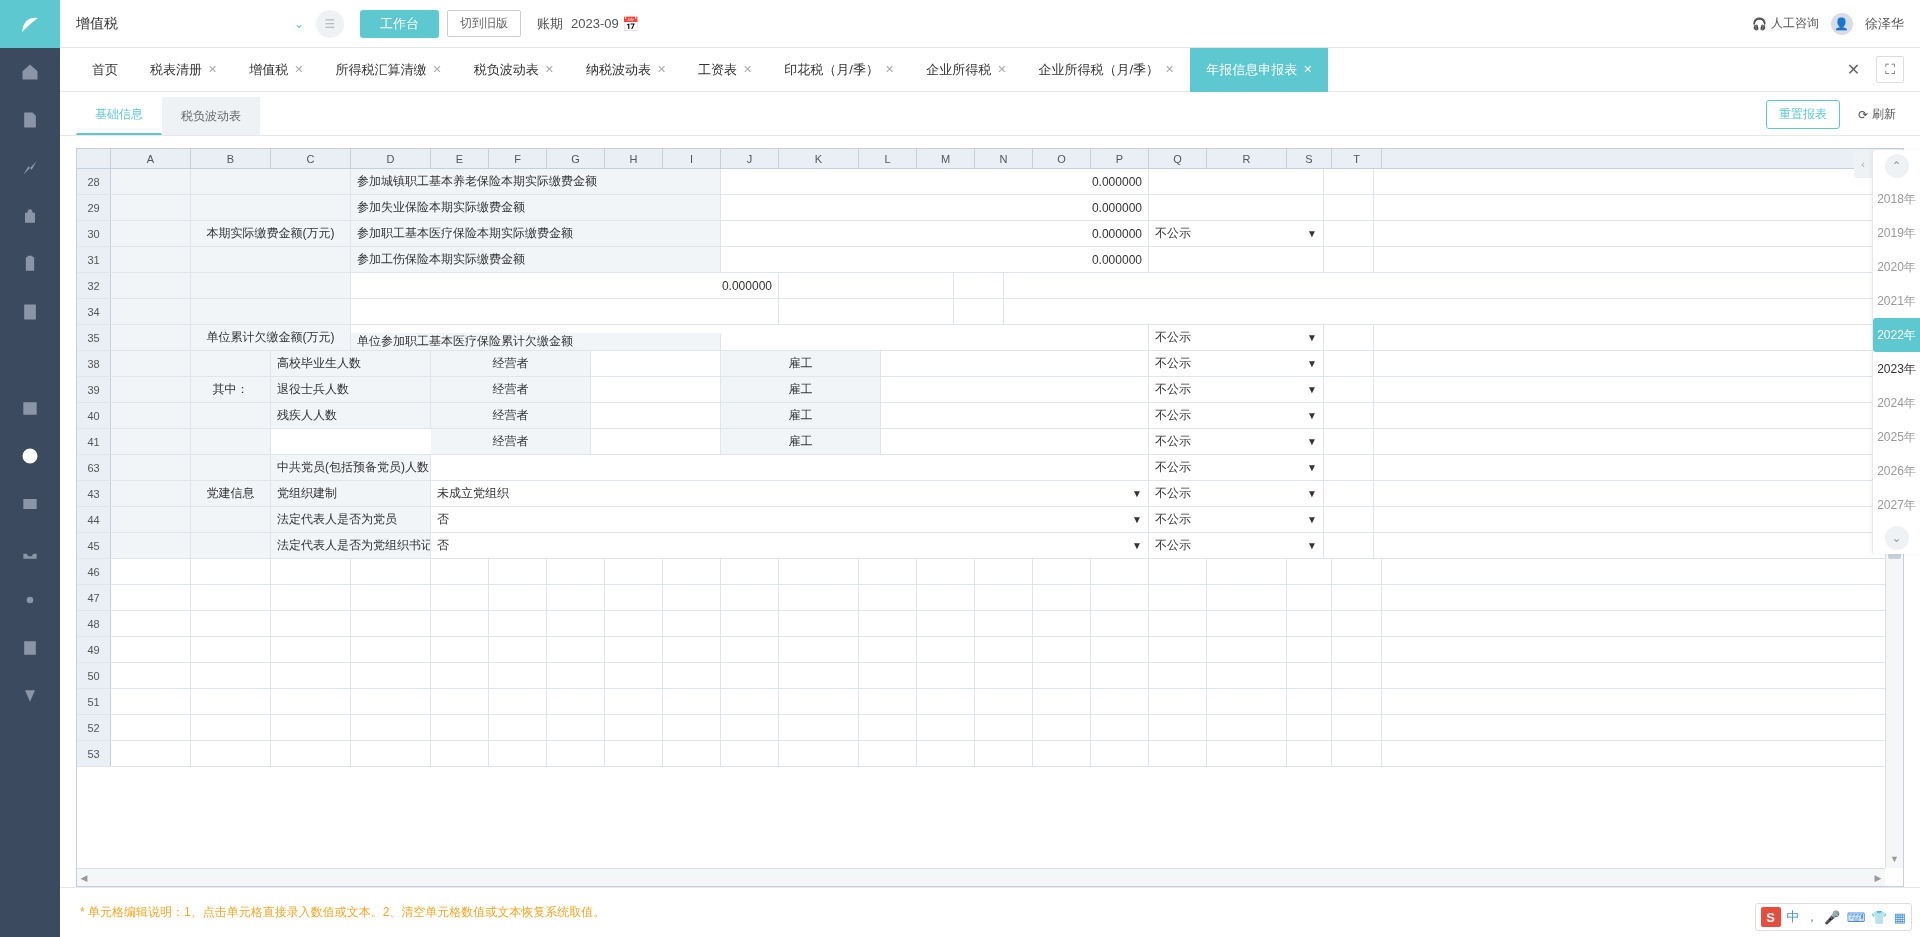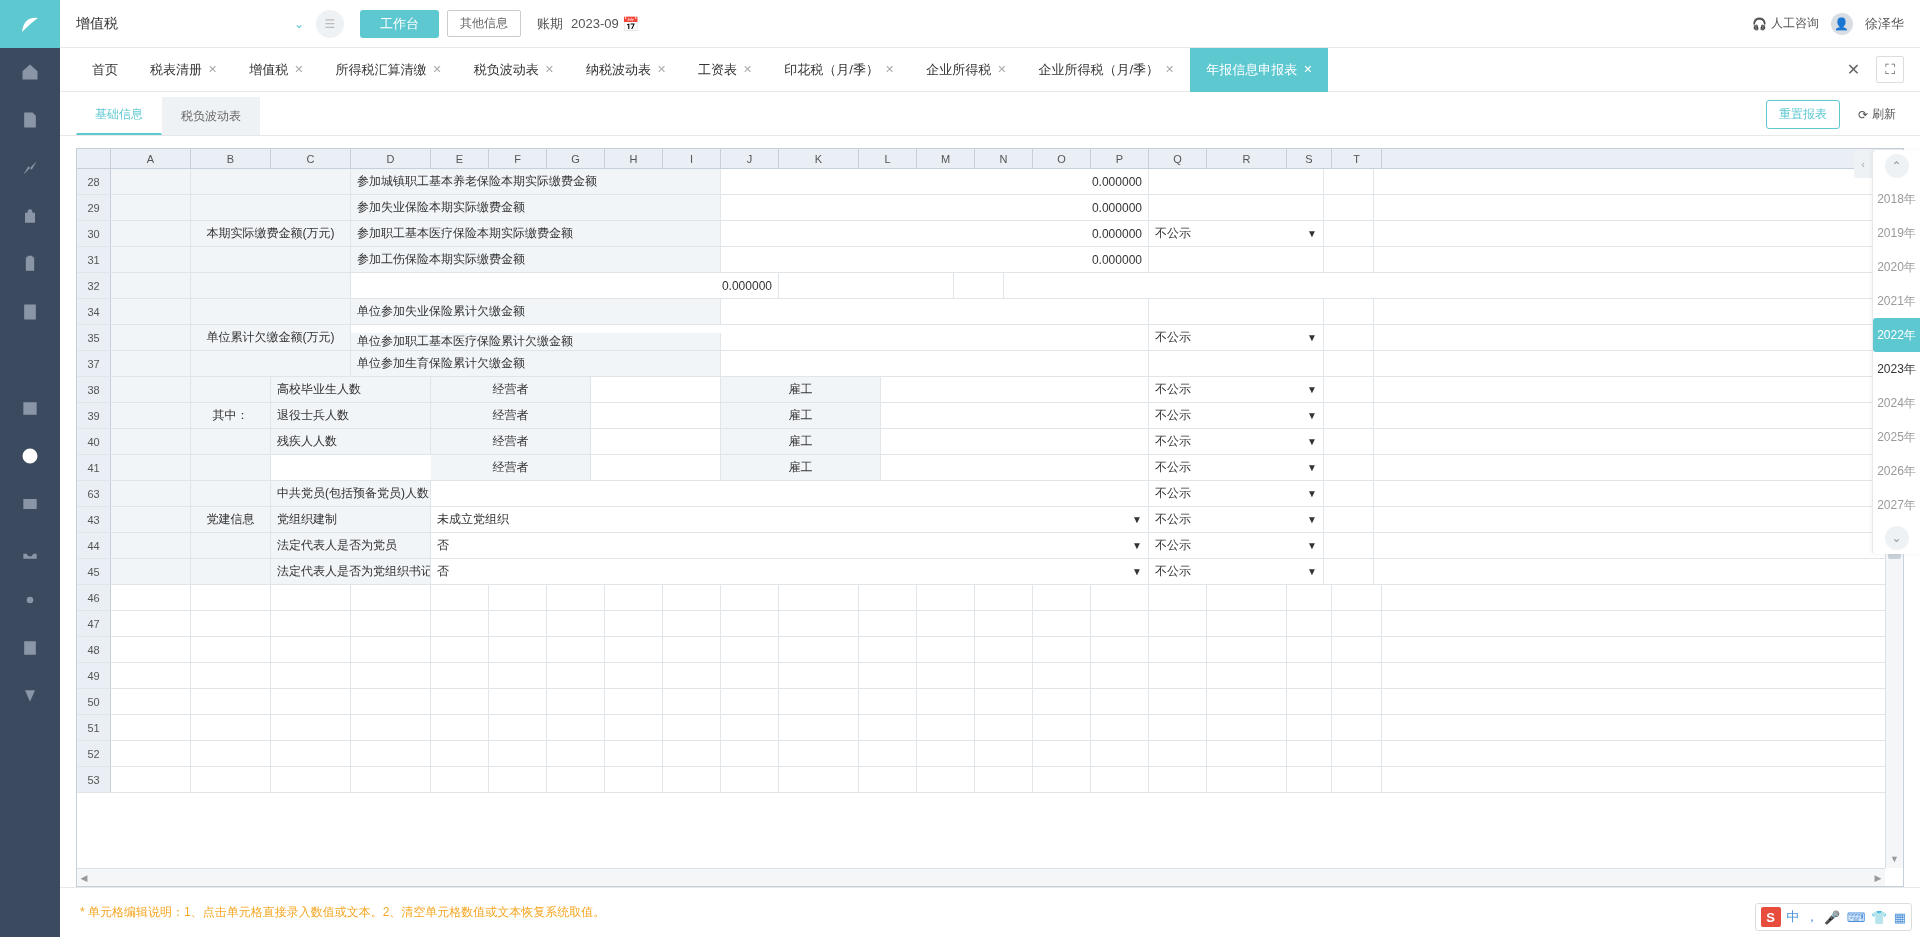--- a/index.html
+++ b/index.html
@@ -162,21 +162,21 @@
     </div>
 </div>
 
 <div class="topbar">
   <div class="topbar-select">
     <span>增值税</span>
     <span class="chevron">⌄</span>
   </div>
   <div class="topbar-icon-circle">☰</div>
   <button class="topbar-btn">工作台</button>
-  <button class="topbar-btn-outline">其他信息</button>
+  <button class="topbar-btn-outline">切到旧版</button>
   <span class="topbar-label">账期</span>
   <span class="topbar-period">2023-09</span>
   <span class="calendar-icon">📅</span>
   <div class="topbar-right">
     <div class="consult">
       <span>🎧</span>
       <span>人工咨询</span>
     </div>
     <span class="avatar">👤</span>
     <span class="username">徐泽华</span>
@@ -314,41 +314,31 @@
           <div class="cell bg" style="width: 80px;"></div>
           <div class="cell bg center" style="width: 160px;"></div>
           <div class="cell right" style="width: 428px;">0.000000</div>
           <div class="cell center" style="width: 175px;"></div>
           <div class="cell" style="width: 50px;"></div>
         </div>
         <div class="sheet-row">
           <div class="row-head">34</div>
           <div class="cell bg" style="width: 80px;"></div>
           <div class="cell bg center" style="width: 160px;"></div>
-          <div class="cell bg" style="width: 370px;">单位参加失业保险累计欠缴金额</div>
           <div class="cell" style="width: 428px;"></div>
           <div class="cell center" style="width: 175px;"></div>
           <div class="cell" style="width: 50px;"></div>
         </div>
         <div class="sheet-row">
           <div class="row-head">35</div>
           <div class="cell bg" style="width: 80px;"></div>
           <div class="cell bg center" style="width: 160px;">单位累计欠缴金额(万元)</div>
           <div class="cell bg" style="width: 370px; margin-top: 8px;">单位参加职工基本医疗保险累计欠缴金额</div>
           <div class="cell" style="width: 428px;"></div>
           <div class="cell center" style="width: 175px;">不公示<span class="dd">▼</span></div>
-          <div class="cell" style="width: 50px;"></div>
-        </div>
-        <div class="sheet-row">
-          <div class="row-head">37</div>
-          <div class="cell bg" style="width: 80px;"></div>
-          <div class="cell bg center" style="width: 160px;"></div>
-          <div class="cell bg" style="width: 370px;">单位参加生育保险累计欠缴金额</div>
-          <div class="cell" style="width: 428px;"></div>
-          <div class="cell center" style="width: 175px;"></div>
           <div class="cell" style="width: 50px;"></div>
         </div>
         <div class="sheet-row">
           <div class="row-head">38</div>
           <div class="cell bg" style="width: 80px;"></div>
           <div class="cell bg center" style="width: 80px;"></div>
           <div class="cell bg" style="width: 160px;">高校毕业生人数</div>
           <div class="cell bg center" style="width: 160px;">经营者</div>
           <div class="cell" style="width: 130px;"></div>
           <div class="cell bg center" style="width: 160px;">雇工</div>

